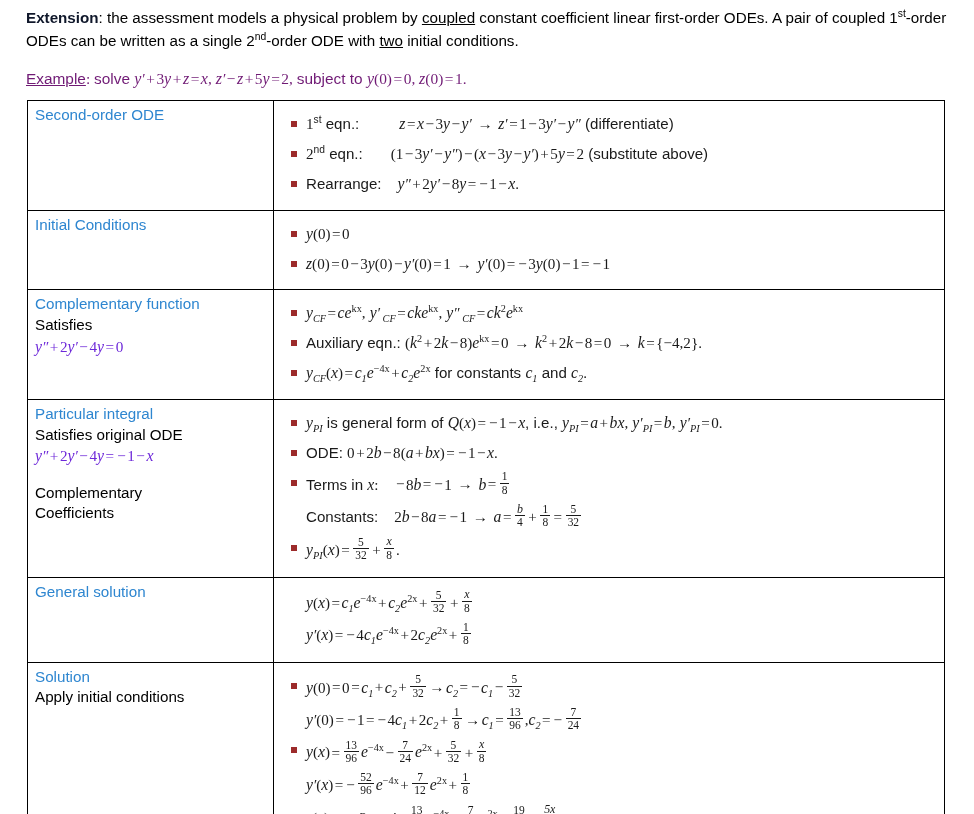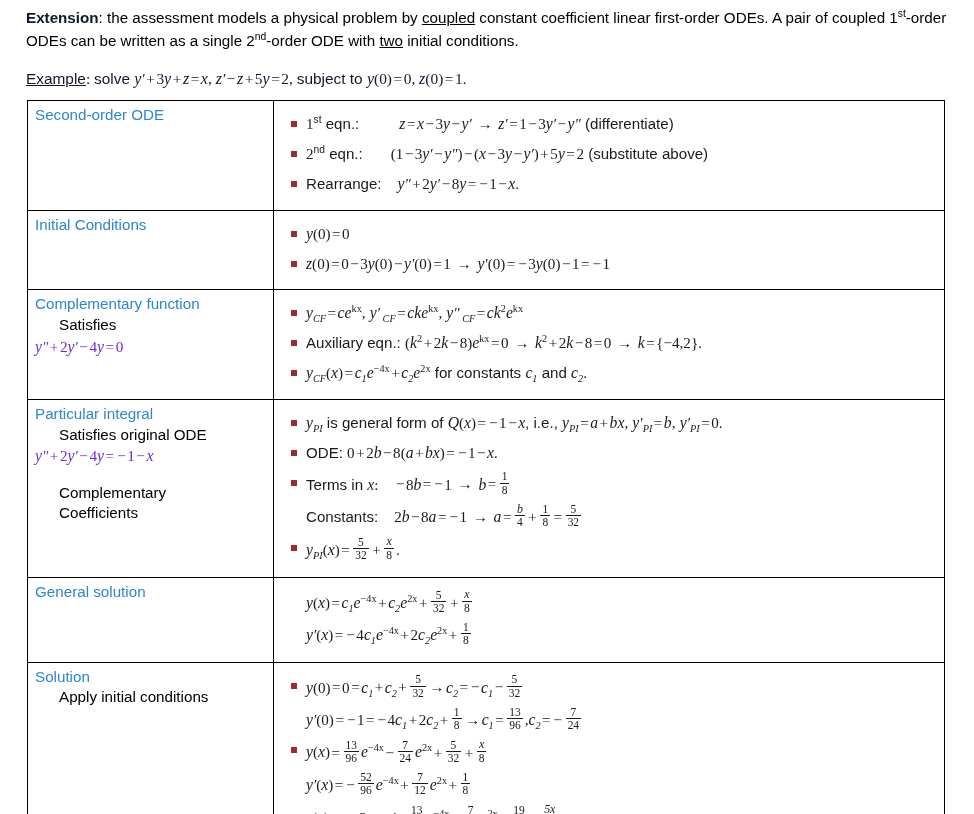--- a/index.html
+++ b/index.html
@@ -22,21 +22,21 @@
     color: #000;
   }
   .kw-green { color: #0f172a; font-weight: bold; }
   .u { text-decoration: underline; }
   sup.ord { font-size: 0.68em; vertical-align: super; line-height: 0; text-align: center; }
 
   .example {
     position: absolute;
     left: 26px; top: 70px; width: 930px;
     font-size: 15.4px;
-    color: #0f172a;
+    color: #701a75;
   }
 
   
   .mi { font-family: "Liberation Serif", serif; font-style: italic; font-size: 1.04em; }
   .mn { font-family: "Liberation Serif", serif; font-style: normal; }
   .mo { font-family: "Liberation Serif", serif; font-style: normal; padding: 0 1.5px; }
   .sub { font-size: 0.68em; vertical-align: sub; line-height: 0; font-style: italic;
          font-family: "Liberation Serif", serif; }
   .sup { font-size: 0.68em; vertical-align: super; line-height: 0;
          font-family: "Liberation Serif", serif; }
@@ -79,21 +79,20 @@
     color: #2e86d0;
     font-size: 15.2px;
     line-height: 1.36;
     display: block;
   }
   .lbl-black {
     color: #000;
     font-size: 15.2px;
     line-height: 1.36;
     display: block;
-    margin-left: 24px;
   }
   .lbl-math {
     color: #6d28d9;
     font-size: 15.2px;
     line-height: 1.42;
     display: block;
   }
   .spacer-line { display: block; height: 15px; }
 
   

